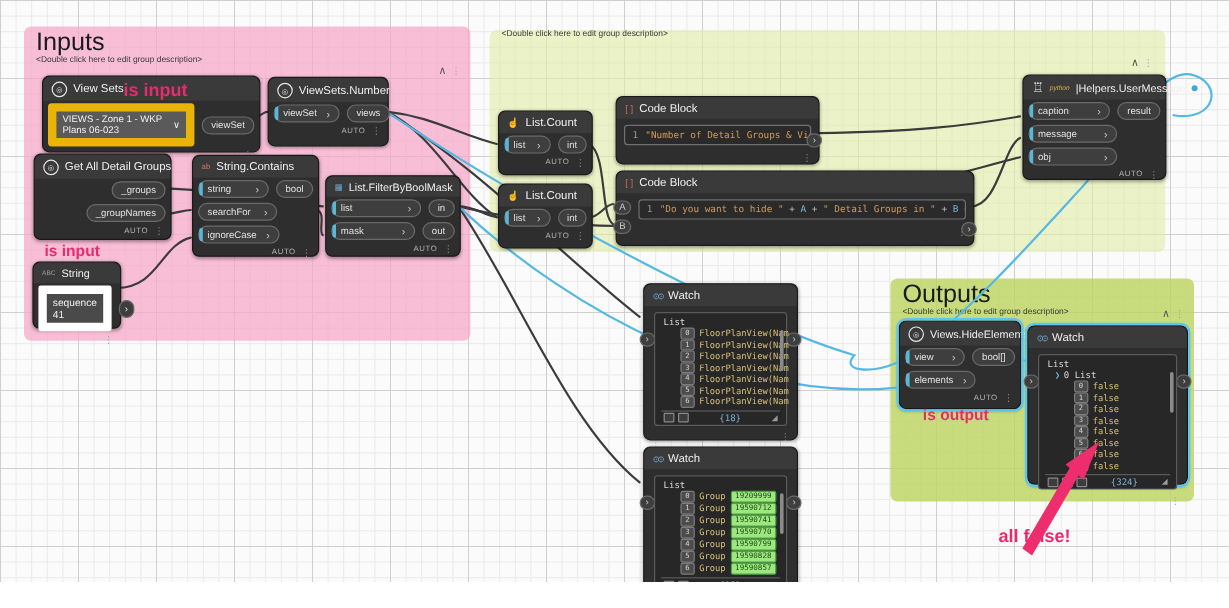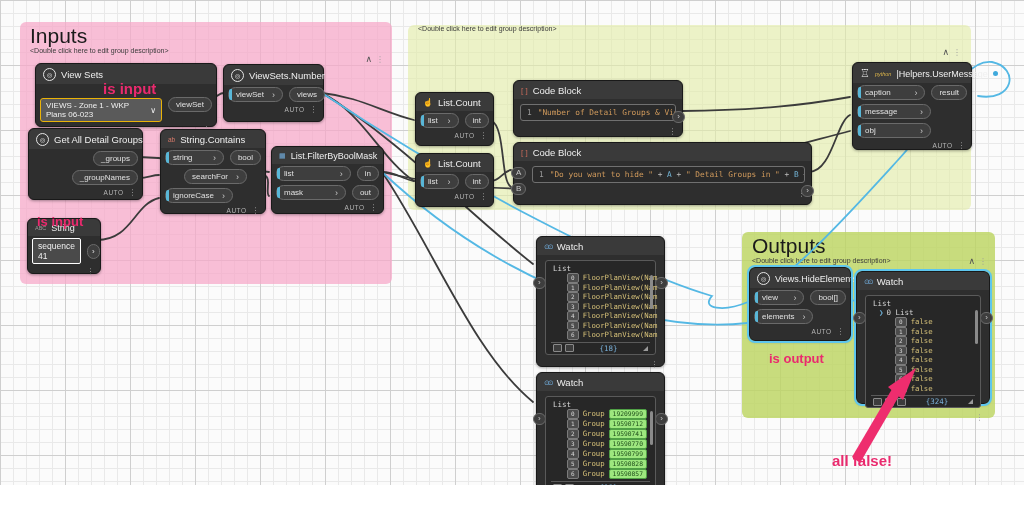--- a/index.html
+++ b/index.html
@@ -35,23 +35,23 @@
         background:#59b7d8;border-radius:2px 0 0 2px;}
   .pill.out{flex:0 0 auto;}
   .mini-pill{position:absolute;background:#3e3e3e;border:1px solid #6a6a6a;border-radius:8px;
         color:#c8c8c8;font-size:8px;line-height:10px;padding:0 4px;}
   .node-footer{display:flex;justify-content:flex-end;align-items:center;gap:5px;
         padding:1px 5px 3px 5px;font-size:6.5px;color:#b5b5b5;letter-spacing:.5px;}
   .dots{color:#9a9a9a;font-size:8px;}
   .cicon{width:11px;height:11px;border:1.4px solid #e6e6e6;border-radius:50%;display:inline-flex;
         align-items:center;justify-content:center;font-size:6px;color:#e6e6e6;flex:0 0 auto;}
   .gicon{font-size:8px;flex:0 0 auto;}
-  .dropdown{background:#5a5a5a;border:1px solid #eab308;border-radius:3px;color:#f0f0f0;
-        font-size:8px;padding:2px 5px;display:flex;align-items:center;gap:4px;flex:1 1 auto;margin-top:12px;}
-  .valuebox{background:#4a4a4a;border:1px solid #ffffff;border-radius:2px;color:#f0f0f0;
+  .dropdown{background:#5a5a5a;border:7px solid #eab308;border-radius:3px;color:#f0f0f0;
+        font-size:8px;padding:2px 5px;display:flex;align-items:center;gap:4px;flex:1 1 auto;}
+  .valuebox{background:#4a4a4a;border:7px solid #ffffff;border-radius:2px;color:#f0f0f0;
         font-size:8.5px;padding:2px 5px;flex:1 1 auto;}
   .code{background:#2a2a2a;border:1px solid #707070;border-radius:3px;margin:3px 6px;
         padding:3px 6px;font-family:"DejaVu Sans Mono",monospace;font-size:7.8px;color:#d09a5c;
         display:flex;gap:6px;white-space:nowrap;overflow:hidden;}
   .lineno{color:#999;}
   .ident{color:#74b6d8;}
   .op{color:#bdbdbd;}
   
   .watch-panel{position:relative;margin:3px 8px 2px 8px;background:#272727;border:1px solid #5a5a5a;
         border-radius:3px;padding:3px 5px 1px 5px;font-family:"DejaVu Sans Mono",monospace;}
@@ -68,21 +68,21 @@
   .w-scroll{position:absolute;right:2px;top:14px;width:3px;height:34px;background:#8a8a8a;border-radius:2px;}
   .w-count{display:flex;justify-content:space-between;align-items:center;border-top:1px solid #5a5a5a;
         margin-top:2px;padding:1px 2px 0 2px;}
   .w-levels{display:flex;gap:3px;}
   .lvl{width:7px;height:6px;border:1px solid #8a8a8a;border-radius:1px;background:#3c3c3c;}
   .w-n{color:#78aed6;font-size:7.5px;}
   .grip{width:0;height:0;border-left:5px solid transparent;border-bottom:5px solid #9a9a9a;}
   .state-dot{width:5px;height:5px;border-radius:50%;background:#3fa9dc;flex:0 0 auto;}
   .prefix{font-size:5.5px;color:#d8b24a;font-style:italic;}
   
-  .pink-note{position:absolute;color:#ea2a6e;font-weight:bold;z-index:40;margin-top:13px;}
+  .pink-note{position:absolute;color:#ea2a6e;font-weight:bold;z-index:40;}
 </style>
 </head>
 <body>
 
 <div id="canvas">
 
   <div class="group" style="left:20px;top:22px;width:372px;height:262px;background:rgba(246,166,200,.72);">
     <div class="group-title">Inputs</div>
     <div class="group-desc">&lt;Double click here to edit group description&gt;</div>
     <div class="group-ctrl" style="right:8px;top:32px;">
@@ -199,21 +199,21 @@
       <span>String.Contains</span>
     </div>
     <div class="row">
       <div class="pill in def">
           <span>string</span>
         </div>
       <div class="pill out">
           <span>bool</span>
         </div>
     </div>
-    <div class="row" style="padding-right:34px;margin-left:19px;">
+    <div class="row" style="padding-right:34px;">
       <div class="pill in">
           <span>searchFor</span>
         </div>
     </div>
     <div class="row" style="padding-right:34px;">
       <div class="pill in def">
           <span>ignoreCase</span>
         </div>
     </div>
     <div class="node-footer">

